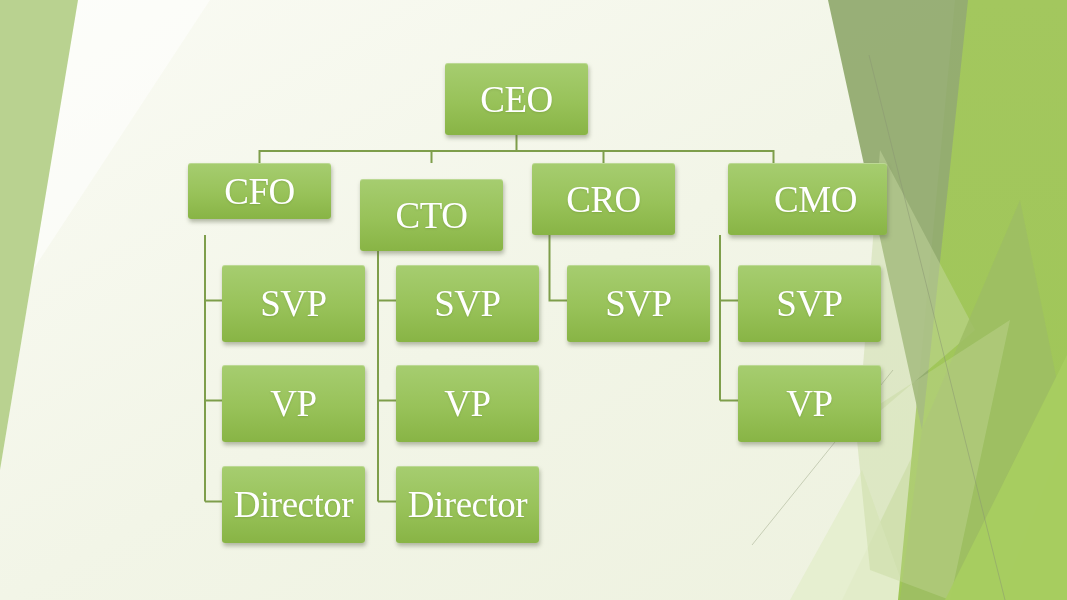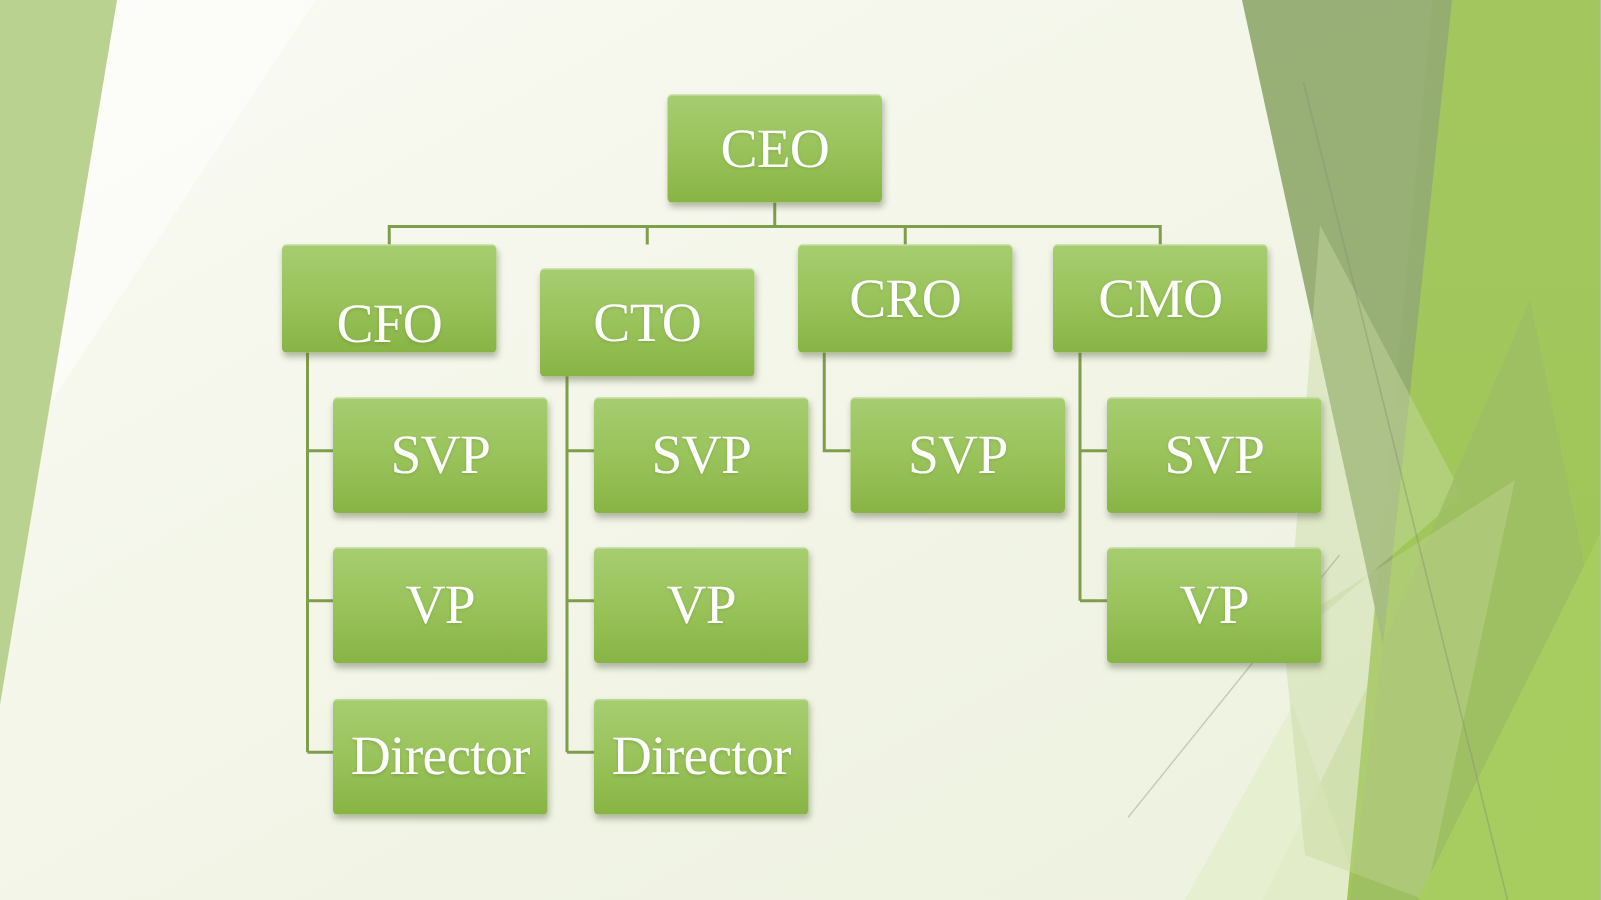--- a/index.html
+++ b/index.html
@@ -20,24 +20,24 @@
     box-shadow:0 1px 0 rgba(255,255,255,.25) inset, 1px 3px 4px rgba(95,105,75,.45);
     color:#ffffff;
     font-size:37px;
     line-height:1;
     white-space:nowrap;
     text-shadow:0 1px 2px rgba(80,110,30,.25);
     letter-spacing:-0.5px;
   }
   
   .n-ceo    {left:445px;top:63px;height:72px;}
-  .n-cfo    {left:188px;top:163px;height:72px;align-items:flex-end;}
+  .n-cfo    {left:188px;top:163px;height:56px;}
   .n-cto    {left:360px;top:179px;height:72px;}
   .n-cro    {left:532px;top:163px;height:72px;}
-  .n-cmo    {left:702px;top:163px;height:72px;}
+  .n-cmo    {left:728px;top:163px;height:72px;padding-left:16px;}
   .n-cfo-svp{left:222px;top:265px;}
   .n-cfo-vp {left:222px;top:365px;}
   .n-cfo-dir{left:222px;top:466px;}
   .n-cto-svp{left:396px;top:265px;}
   .n-cto-vp {left:396px;top:365px;}
   .n-cto-dir{left:396px;top:466px;}
   .n-cro-svp{left:567px;top:265px;}
   .n-cmo-svp{left:738px;top:265px;}
   .n-cmo-vp {left:738px;top:365px;}
 </style>

